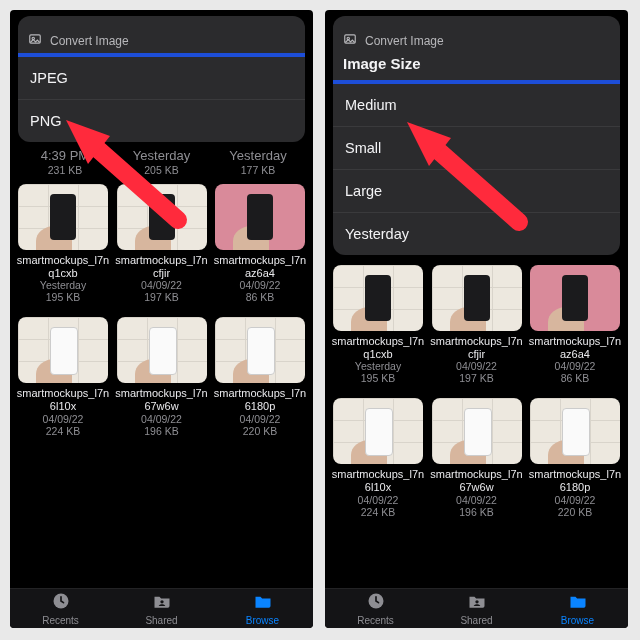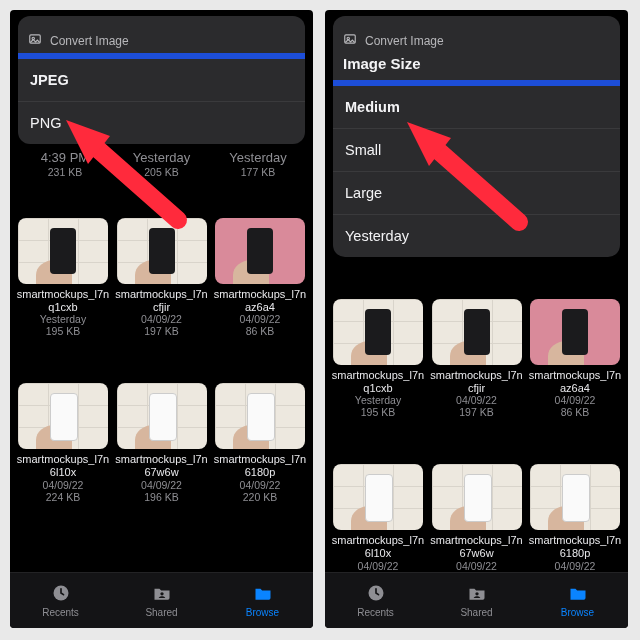--- a/index.html
+++ b/index.html
@@ -24,31 +24,31 @@
   .sheet-header svg { width: 14px; height: 14px; }
   .sheet-title {
     color: #f3f3f5; font-weight: 600; font-size: 15px; padding: 2px 10px 8px 10px;
   }
   .sheet-list {}
   .sheet-item {
     color: #f3f3f5; font-size: 14.5px; font-weight: 500;
     padding: 13px 12px; border-top: 1px solid #3a3a3c;
     cursor: pointer;
   }
-  .sheet-item:first-child { border-top: 6px solid #1d4ed8; font-weight: bold; }
+  .sheet-item:first-child { border-top: 4px solid #1d4ed8; }
 
   
   .grid-area { padding: 0 6px; }
   .grid-row { display: flex; justify-content: space-between; margin-top: 8px; }
   .meta-row { display: flex; justify-content: space-between; padding: 0 2px; }
   .meta-cell { width: 94px; text-align: center; }
   .meta-date { color: #8e8e93; font-size: 13px; line-height: 1.2; }
   .meta-size { color: #8e8e93; font-size: 10.5px; line-height: 1.2; }
 
-  .file-cell { width: 94px; text-align: center; margin-top: 32px; }
+  .file-cell { width: 94px; text-align: center; }
   .thumb {
     width: 90px; height: 66px; border-radius: 8px; margin: 0 auto 4px auto;
     background: #e8e4dc; position: relative; overflow: hidden;
   }
   .thumb.dark-hand::after, .thumb.light-hand::after {
     content:""; position:absolute; left:32px; top:10px; width:26px; height:46px;
     border-radius:4px;
   }
   .thumb.dark-hand::after { background:#1b1b1d; }
   .thumb.light-hand::after { background:#fafafa; border:1px solid #ccc; }
@@ -62,21 +62,21 @@
       linear-gradient(#d9d4cb 1px, transparent 1px) 0 0/100% 22px,
       linear-gradient(90deg,#d9d4cb 1px, transparent 1px) 0 0/30px 100%,
       #ede8df;
   }
   .fname { color:#e9e9ec; font-size:11px; line-height:1.15; word-break:break-all; }
   .fdate { color:#8e8e93; font-size:10.5px; }
   .fsize { color:#8e8e93; font-size:10.5px; }
 
   
   .tabbar {
-    position:absolute; bottom:0; left:0; right:0; height:56px;
+    position:absolute; bottom:0; left:0; right:0; height:40px;
     background:#141416; border-top:1px solid #232325;
     display:flex;
   }
   .tab {
     flex:1; display:flex; flex-direction:column; align-items:center; justify-content:center;
     gap:2px; color:#8e8e93; font-size:10px; cursor:pointer;
   }
   .tab.active { color:#0a84ff; }
   .tab svg { width:22px; height:20px; }
 

